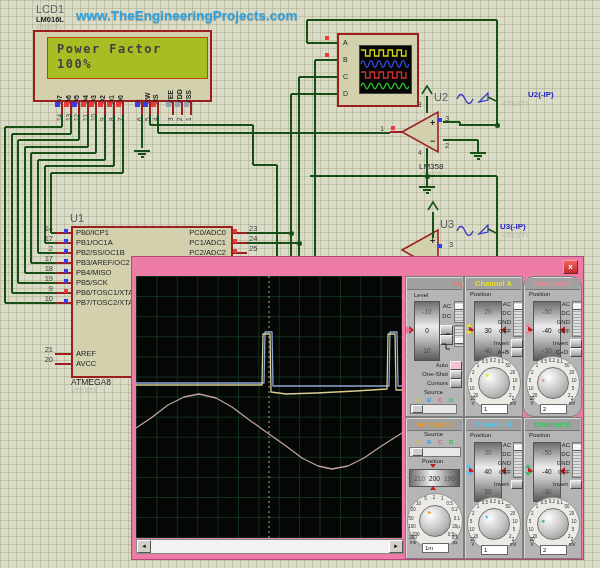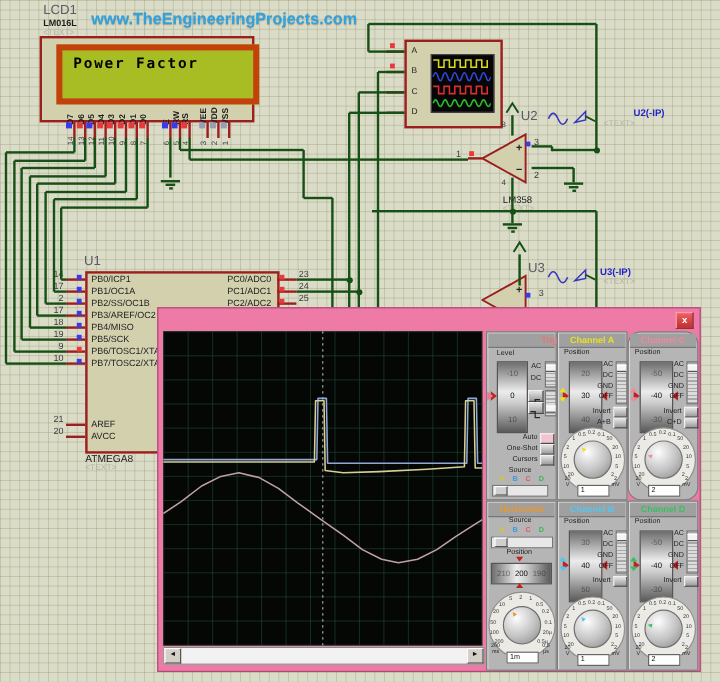--- a/index.html
+++ b/index.html
@@ -21,23 +21,23 @@
   .pinlabel{position:absolute;color:#1d1d1d;font-size:7px;font-weight:bold;
             transform:rotate(-90deg);transform-origin:left bottom;white-space:nowrap;}
   .pinnum{position:absolute;color:#3a3a3a;font-size:6.5px;transform:rotate(-90deg);
           transform-origin:left bottom;white-space:nowrap;}
   .unum{position:absolute;color:#3a3a3a;font-size:7.5px;}
   .ulabel{position:absolute;color:#1d1d1d;font-size:7.5px;white-space:nowrap;}
   .gnd i{position:absolute;background:#165016;display:block;}
   .probelabel{position:absolute;color:#2424c8;font-weight:bold;font-size:8px;white-space:nowrap;}
   .watermark{position:absolute;left:76px;top:8px;font-size:13.5px;font-weight:bold;
              color:#2fa3e0;text-shadow:0 1px 1px rgba(40,40,40,.35);}
-  .lcdscreen{position:absolute;background:#a8bc24;border:5px solid #c2410c;
+  .lcdscreen{position:absolute;background:#a8bc24;border:1px solid #c2410c;
              font-family:"DejaVu Sans Mono",monospace;font-weight:bold;
-             color:#000000;font-size:12px;line-height:15px;letter-spacing:1.5px;padding:4px 0 0 9px;}
+             color:#404040;font-size:12px;line-height:15px;letter-spacing:1.5px;padding:4px 0 0 9px;}
   
   #dlg{position:absolute;left:131px;top:256px;width:451px;height:302px;
        background:#ee7ba5;border:1px solid #b0487a;}
   #dlg-title{position:absolute;left:0;right:0;top:2px;text-align:center;
              font-size:11px;color:#4c3a42;}
   #dlg-close{position:absolute;right:5px;top:3px;width:13px;height:12px;
              background:linear-gradient(#f06060,#c22f2f);border:1px solid;
              border-color:#f8a0a0 #802020 #802020 #f8a0a0;color:#fff;font-size:8px;
              font-weight:bold;text-align:center;line-height:11px;}
   #scope-screen{position:absolute;left:4px;top:19px;width:266px;height:262px;background:#050705;
@@ -86,20 +86,21 @@
 <body>
 
 <div class="ref" style="left:36px;top:3px;">LCD1</div>
 <div class="part" style="left:36px;top:15px;font-size:7.5px;">LM016L</div>
 <div class="ph" style="left:36px;top:24px;">&lt;TEXT&gt;</div>
 <div class="watermark">www.TheEngineeringProjects.com</div>
 
 <div class="comp" style="left:33px;top:30px;width:175px;height:68px;">
   <div class="lcdscreen" style="left:12px;top:5px;width:150px;height:36px;">
     <div>Power Factor</div>
+    <div>100%</div>
   </div>
 </div>
 <div id="lcd-pins">
     <div class="pinlabel" style="left: 63px; top: 97px;">D7</div>
     <div class="stub" style="left: 61px; top: 100px; width: 2px; height: 15px;"></div>
     <div class="sq" style="left: 55px; top: 102px; background: rgb(58, 58, 232);"></div>
     <div class="pinnum" style="left: 63px; top: 114px;">14</div>
     <div class="pinlabel" style="left: 72px; top: 97px;">D6</div>
     <div class="stub" style="left: 70px; top: 100px; width: 2px; height: 15px;"></div>
     <div class="sq" style="left: 64px; top: 102px; background: rgb(232, 58, 58);"></div>

